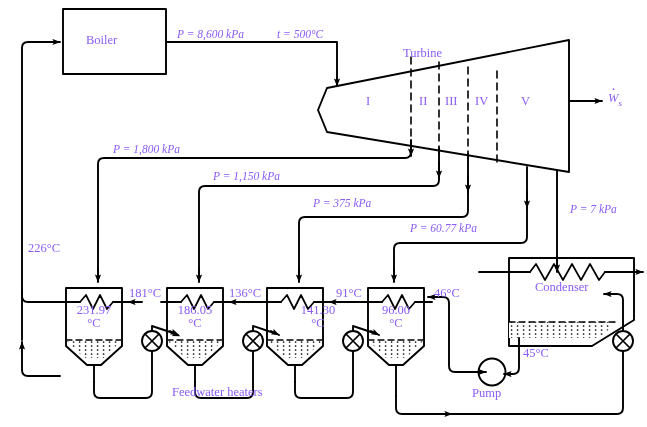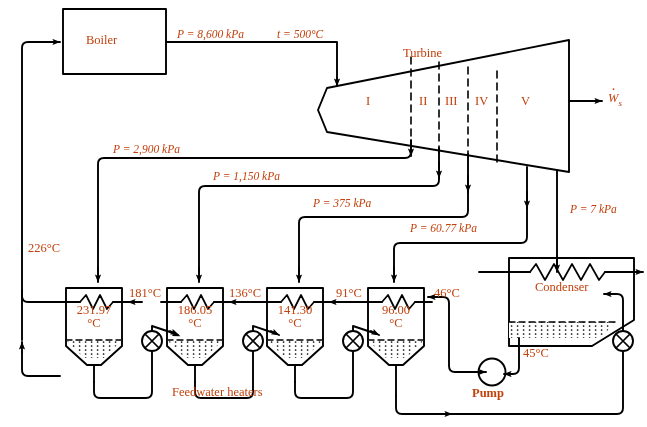--- a/index.html
+++ b/index.html
@@ -1,21 +1,21 @@
 <!DOCTYPE html>
 <html><head>
 <meta charset="utf-8">
 <style>
   html,body{margin:0;padding:0;background:#fff;}
   body{width:647px;height:427px;overflow:hidden;
        font-family:"Liberation Serif", serif;color:#000;}
   #stage{position:relative;width:647px;height:427px;background:#ffffff;}
   svg#diagram{position:absolute;left:0;top:0;width:647px;height:427px;}
   .lbl{position:absolute;font-family:"Liberation Serif",serif;white-space:nowrap;
-       color:#c2410c;line-height:1.05;}
+       color:#8b5cf6;line-height:1.05;}
   .lbl-sm{font-size:11.5px;}
   .lbl-md{font-size:12.5px;}
   .italic{font-style:italic;}
   .ctr{text-align:center;}
   .dotbar{position:relative;display:inline-block;}
   .dotbar::after{content:"\00B7";position:absolute;left:50%;top:-0.72em;
        transform:translateX(-50%);font-size:1.15em;line-height:1;}
 </style>
 </head>
 <body>
@@ -174,52 +174,52 @@
   <div class="lbl lbl-md" style="left:403px; top:47px;">Turbine</div>
 
   <div class="lbl lbl-md" style="left:366px; top:95px;">I</div>
   <div class="lbl lbl-md" style="left:419px; top:95px;">II</div>
   <div class="lbl lbl-md" style="left:445px; top:95px;">III</div>
   <div class="lbl lbl-md" style="left:475px; top:95px;">IV</div>
   <div class="lbl lbl-md" style="left:521px; top:95px;">V</div>
 
   <div class="lbl lbl-md italic" style="left:608px; top:92px;"><span class="dotbar">W</span><sub style="font-size:0.72em;">s</sub></div>
 
-  <div class="lbl lbl-sm italic" style="left:113px; top:143px;">P = 2,900 kPa</div>
+  <div class="lbl lbl-sm italic" style="left:113px; top:143px;">P = 1,800 kPa</div>
   <div class="lbl lbl-sm italic" style="left:213px; top:170px;">P = 1,150 kPa</div>
   <div class="lbl lbl-sm italic" style="left:313px; top:197px;">P = 375 kPa</div>
   <div class="lbl lbl-sm italic" style="left:410px; top:222px;">P = 60.77 kPa</div>
 
   <div class="lbl lbl-sm italic" style="left:570px; top:203px;">P = 7 kPa</div>
 
   <div class="lbl lbl-md" style="left:28px;  top:242px;">226°C</div>
 
   <div class="lbl lbl-md" style="left:535px; top:281px;">Condenser</div>
 
   <div class="lbl lbl-md ctr" style="left:66px; top:304px; width:56px;">
     <span>231.97</span><br>
     <span>°C</span>
   </div>
   <div class="lbl lbl-md ctr" style="left:167px; top:304px; width:56px;">
     <span>186.05</span><br>
     <span>°C</span>
   </div>
-  <div class="lbl lbl-md ctr" style="left:267px; top:304px; width:56px;">
+  <div class="lbl lbl-md ctr" style="left:267px; top:304px; width:56px;padding-left:23px;">
     <span>141.30</span><br>
     <span>°C</span>
   </div>
   <div class="lbl lbl-md ctr" style="left:368px; top:304px; width:56px;">
     <span>96.00</span><br>
     <span>°C</span>
   </div>
 
   <div class="lbl lbl-md" style="left:129px; top:287px;">181°C</div>
   <div class="lbl lbl-md" style="left:229px; top:287px;">136°C</div>
   <div class="lbl lbl-md" style="left:336px; top:287px;">91°C</div>
   <div class="lbl lbl-md" style="left:434px; top:287px;">46°C</div>
 
   <div class="lbl lbl-md" style="left:523px; top:347px;">45°C</div>
 
-  <div class="lbl lbl-md" style="left:472px; top:387px;font-weight:bold;">Pump</div>
+  <div class="lbl lbl-md" style="left:472px; top:387px;">Pump</div>
 
   <div class="lbl lbl-md" style="left:172px; top:386px;">Feedwater heaters</div>
 
 </div>
 
 </body></html>

